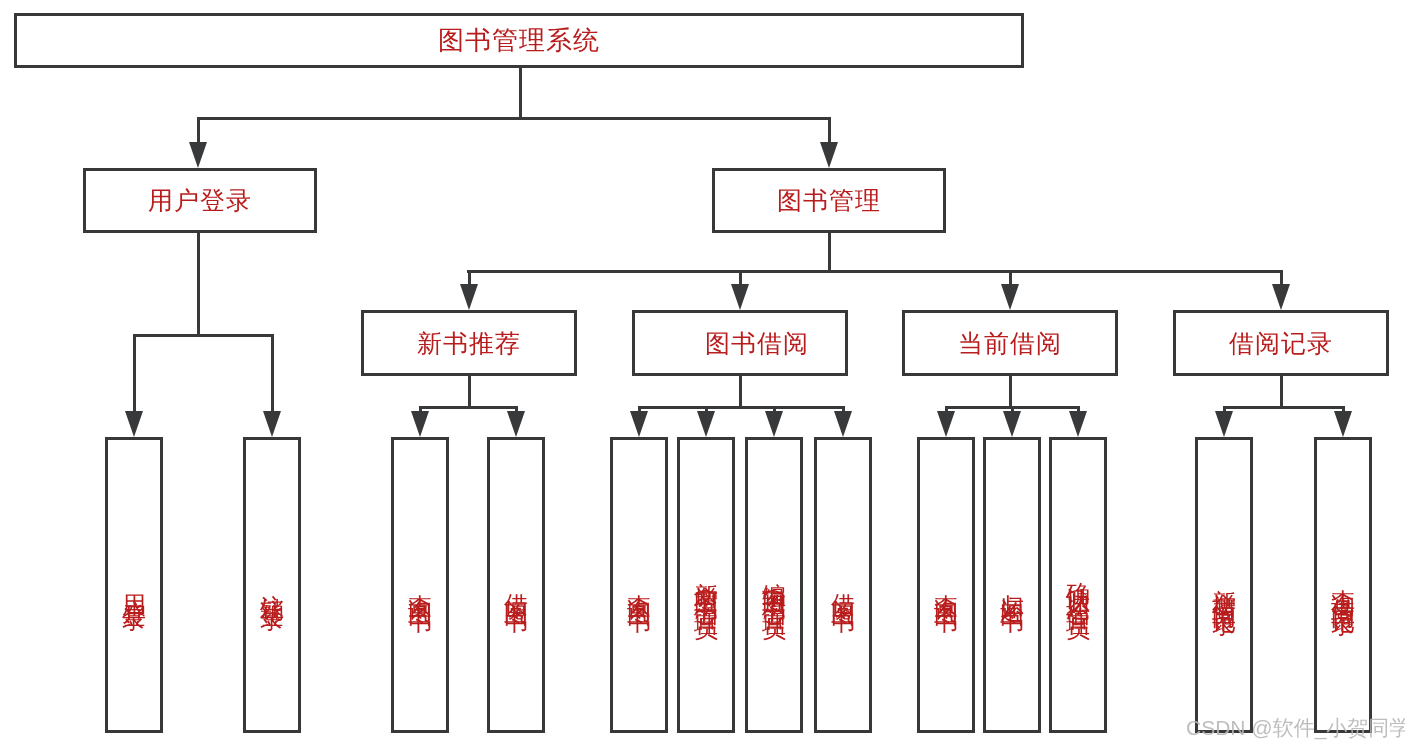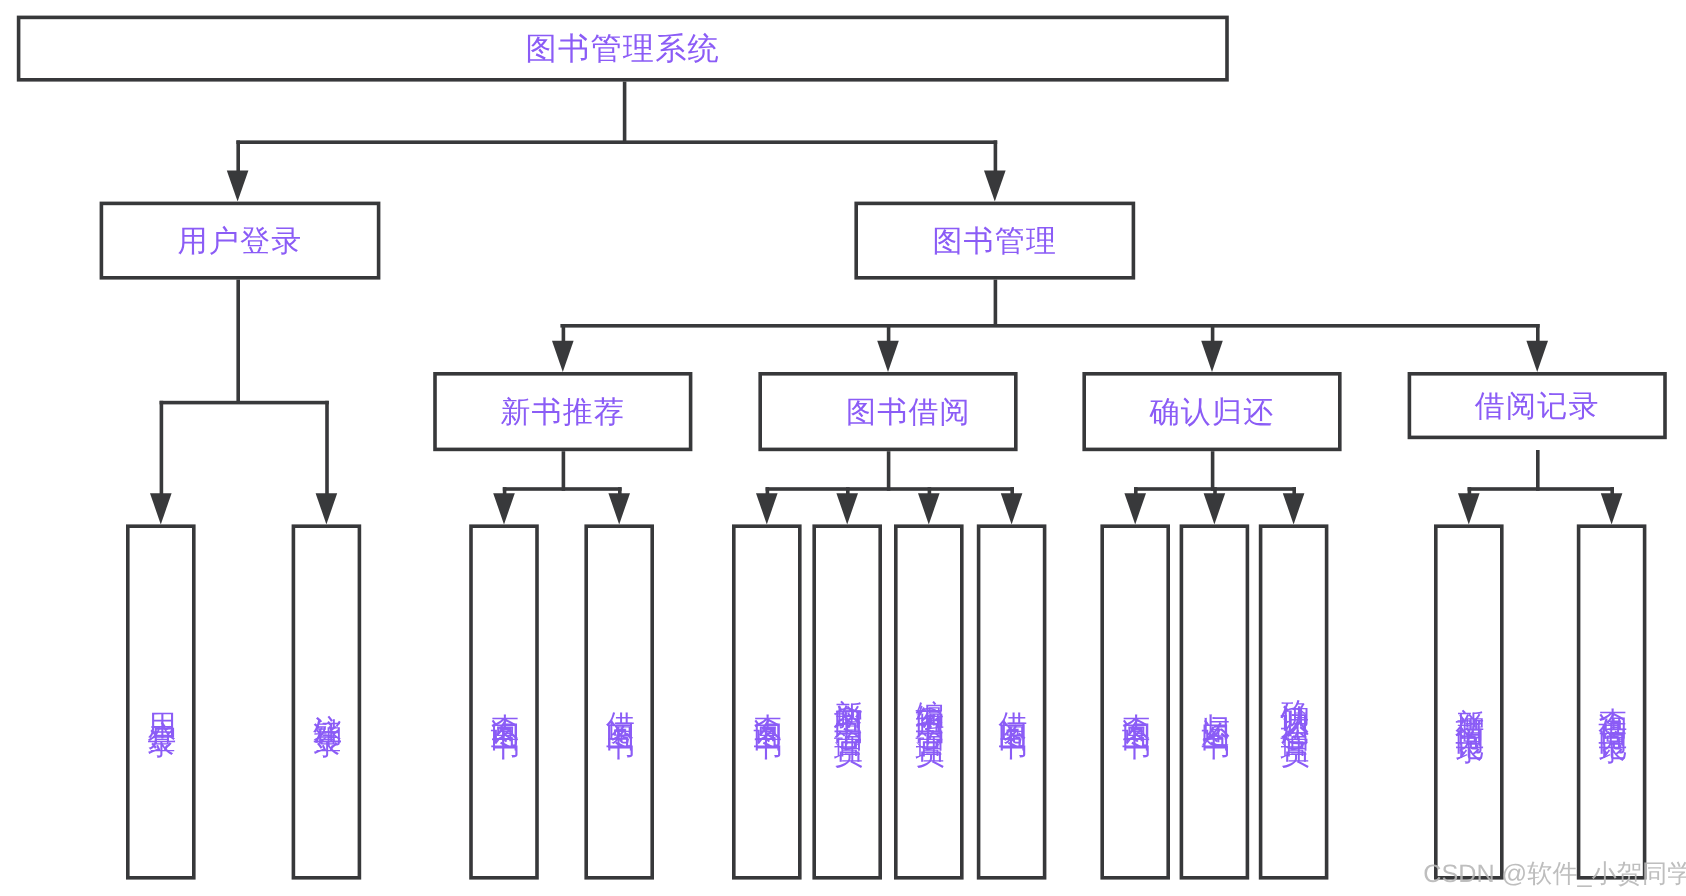--- a/index.html
+++ b/index.html
@@ -12,21 +12,21 @@
     overflow: hidden;
   }
   .box {
     position: absolute;
     box-sizing: border-box;
     border: 3px solid #37383a;
     background: #ffffff;
     display: flex;
     align-items: center;
     justify-content: center;
-    color: #8b5cf6;
+    color: #b91c1c;
   }
   .hbox { font-size: 25px; letter-spacing: 1px; white-space: nowrap; }
   .root-box { font-size: 26px; }
   .vbox {
     writing-mode: vertical-rl;
     text-orientation: mixed;
     font-size: 24px;
     letter-spacing: 5px;
     line-height: 1;
   }
@@ -118,22 +118,22 @@
   <div class="arrow" style="left:1215px; top:411px;"></div>
   <div class="arrow" style="left:1334px; top:411px;"></div>
 
   <div class="box hbox root-box" style="left:14px; top:13px; width:1010px; height:55px;">图书管理系统</div>
 
   <div class="box hbox" style="left:83px; top:168px; width:234px; height:65px;">用户登录</div>
   <div class="box hbox" style="left:361px; top:310px; width:216px; height:66px;">新书推荐</div>
 
   <div class="box hbox" style="left:712px; top:168px; width:234px; height:65px;">图书管理</div>
   <div class="box hbox" style="left:632px; top:310px; width:216px; height:66px;padding-left:34px;">图书借阅</div>
-  <div class="box hbox" style="left:902px; top:310px; width:216px; height:66px;">确认归还</div>
-  <div class="box hbox" style="left:1173px; top:310px; width:216px; height:56px;text-align:right;">借阅记录</div>
+  <div class="box hbox" style="left:902px; top:310px; width:216px; height:66px;">当前借阅</div>
+  <div class="box hbox" style="left:1173px; top:310px; width:216px; height:66px;text-align:right;">借阅记录</div>
 
   <div class="box vbox" style="left:105px; top:437px; width:58px; height:296px;">用户登录</div>
   <div class="box vbox" style="left:243px; top:437px; width:58px; height:296px;">注销登录</div>
 
   <div class="box vbox" style="left:391px; top:437px; width:58px; height:296px;">查询图书</div>
   <div class="box vbox" style="left:487px; top:437px; width:58px; height:296px;">借阅图书</div>
 
   <div class="box vbox" style="left:610px; top:437px; width:58px; height:296px;">查询图书</div>
   <div class="box vbox" style="left:677px; top:437px; width:58px; height:296px;">新增图书（管理员）</div>
   <div class="box vbox" style="left:745px; top:437px; width:58px; height:296px;">编辑图书（管理员）</div>

